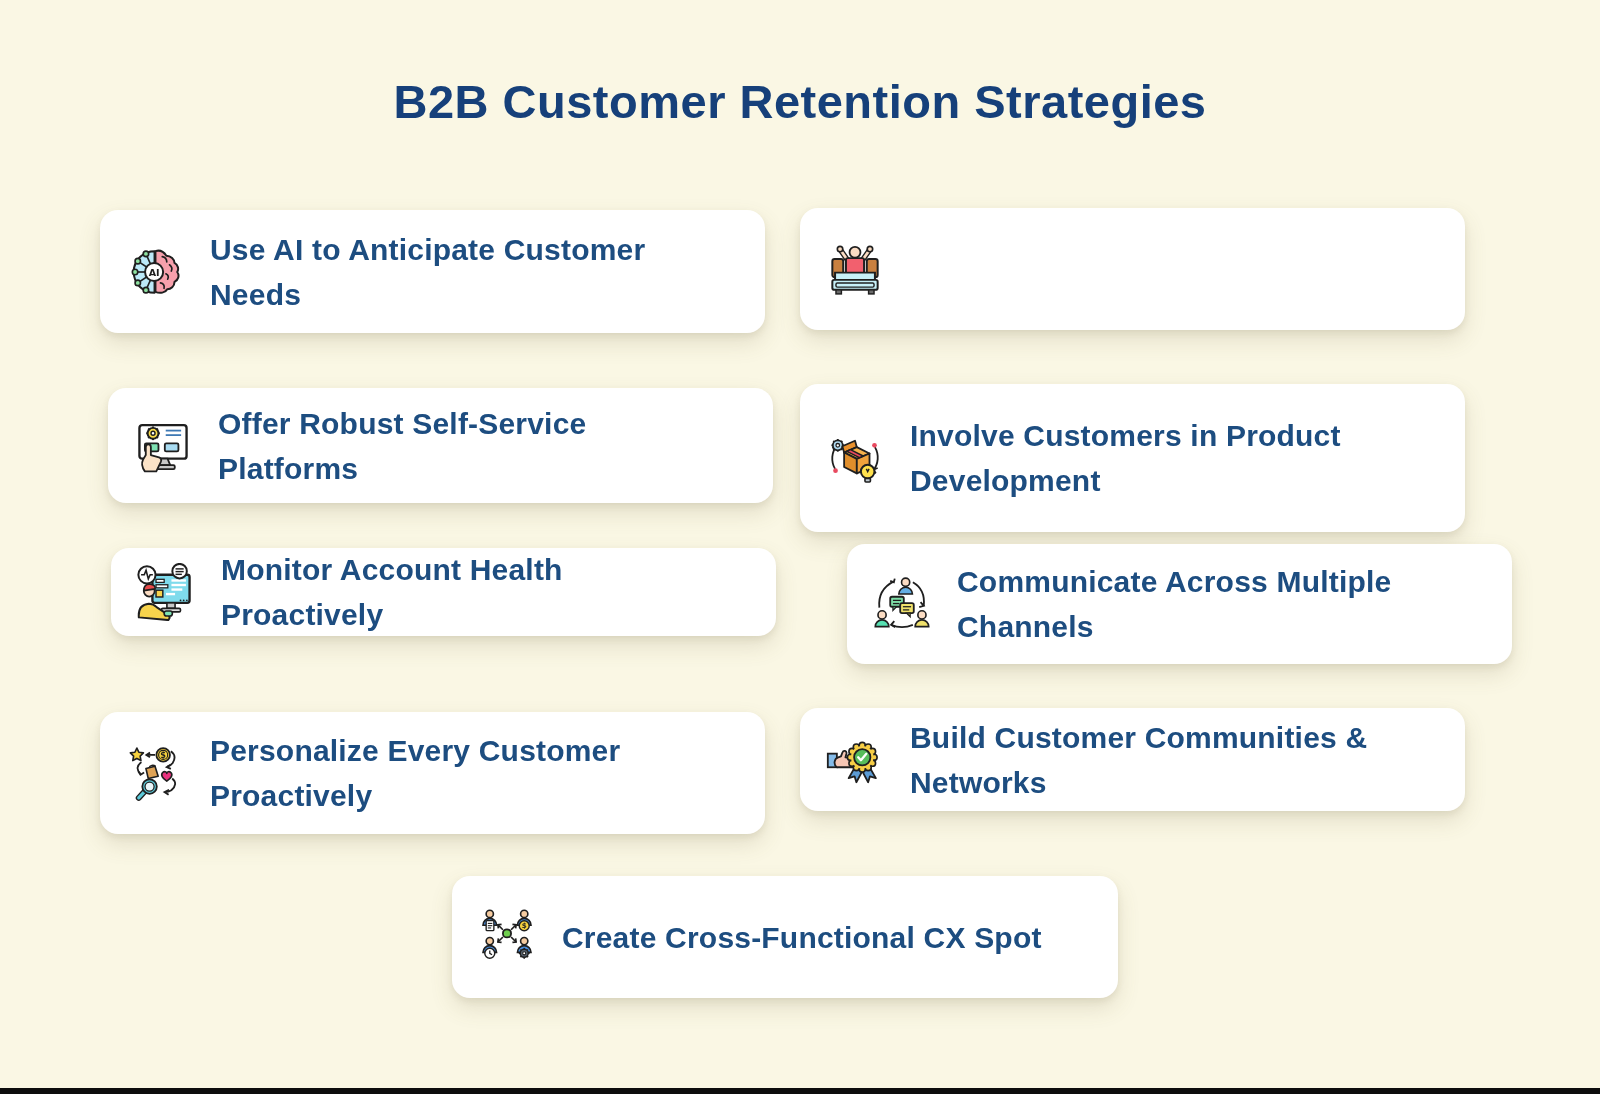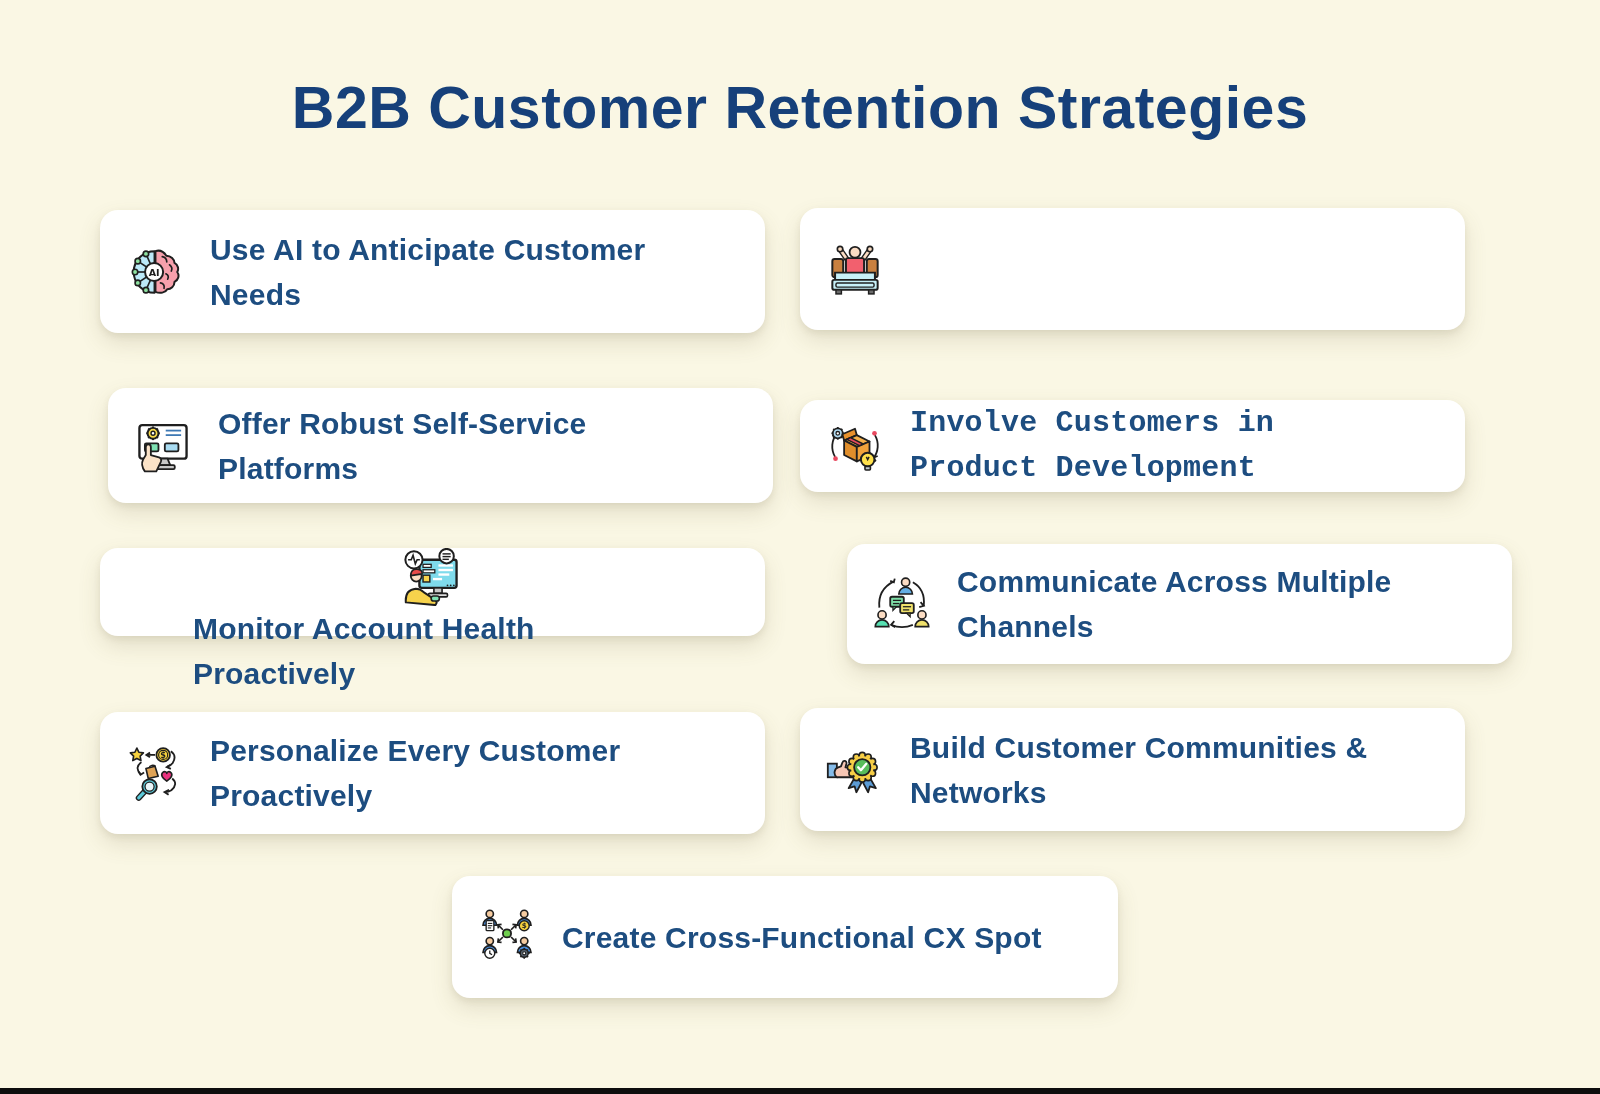--- a/index.html
+++ b/index.html
@@ -6,45 +6,45 @@
   body{
     width:1600px;height:1094px;
     background:#FAF7E4;
     font-family:"Liberation Sans", sans-serif;
     overflow:hidden;
   }
   .canvas{position:relative;width:1600px;height:1094px;background:#FAF7E4;}
   .page-title{
     position:absolute;top:74px;left:0;width:1600px;
     text-align:center;
-    font-size:59px;font-weight:800;letter-spacing:.5px;
+    font-size:47px;font-weight:800;letter-spacing:.5px;
     color:#16407A;
   }
   .card{
     position:absolute;
     background:#FFFFFF;
     border-radius:18px;
     box-shadow:0 3px 6px rgba(110,100,60,.10), 0 10px 22px rgba(110,100,60,.16);
     display:flex;align-items:center;
     padding-left:26px;box-sizing:border-box;
   }
   .card .icon{flex:0 0 auto;width:58px;height:58px;margin-right:26px;}
   .card .icon svg{width:58px;height:58px;display:block;}
   .card .label{
     font-size:30px;font-weight:600;line-height:45px;
     color:#1D4D80;max-width:505px;letter-spacing:.2px;
   }
   .c1{left:100px;top:210px;width:665px;height:123px;}
   .c2{left:800px;top:208px;width:665px;height:122px;}
   .c3{left:108px;top:388px;width:665px;height:115px;}
-  .c4{left:800px;top:400px;width:665px;height:92px;font-family:Liberation Mono, monospace;}
-  .c5{left:100px;top:548px;width:665px;height:88px;flex-direction:column;}
+  .c4{left:800px;top:384px;width:665px;height:148px;}
+  .c5{left:111px;top:548px;width:665px;height:88px;}
   .c6{left:800px;top:544px;width:665px;height:120px;margin-left:47px;}
   .c7{left:100px;top:712px;width:665px;height:122px;}
-  .c8{left:800px;top:708px;width:665px;height:123px;}
+  .c8{left:800px;top:708px;width:665px;height:103px;}
   .c9{left:452px;top:876px;width:666px;height:122px;}
   .bottom-bar{position:absolute;left:0;bottom:0;width:1600px;height:6px;background:#0D0D0D;}
 </style>
 </head>
 <body>
 
 <div class="canvas">
 
   <div class="page-title">B2B Customer Retention Strategies</div>
 

